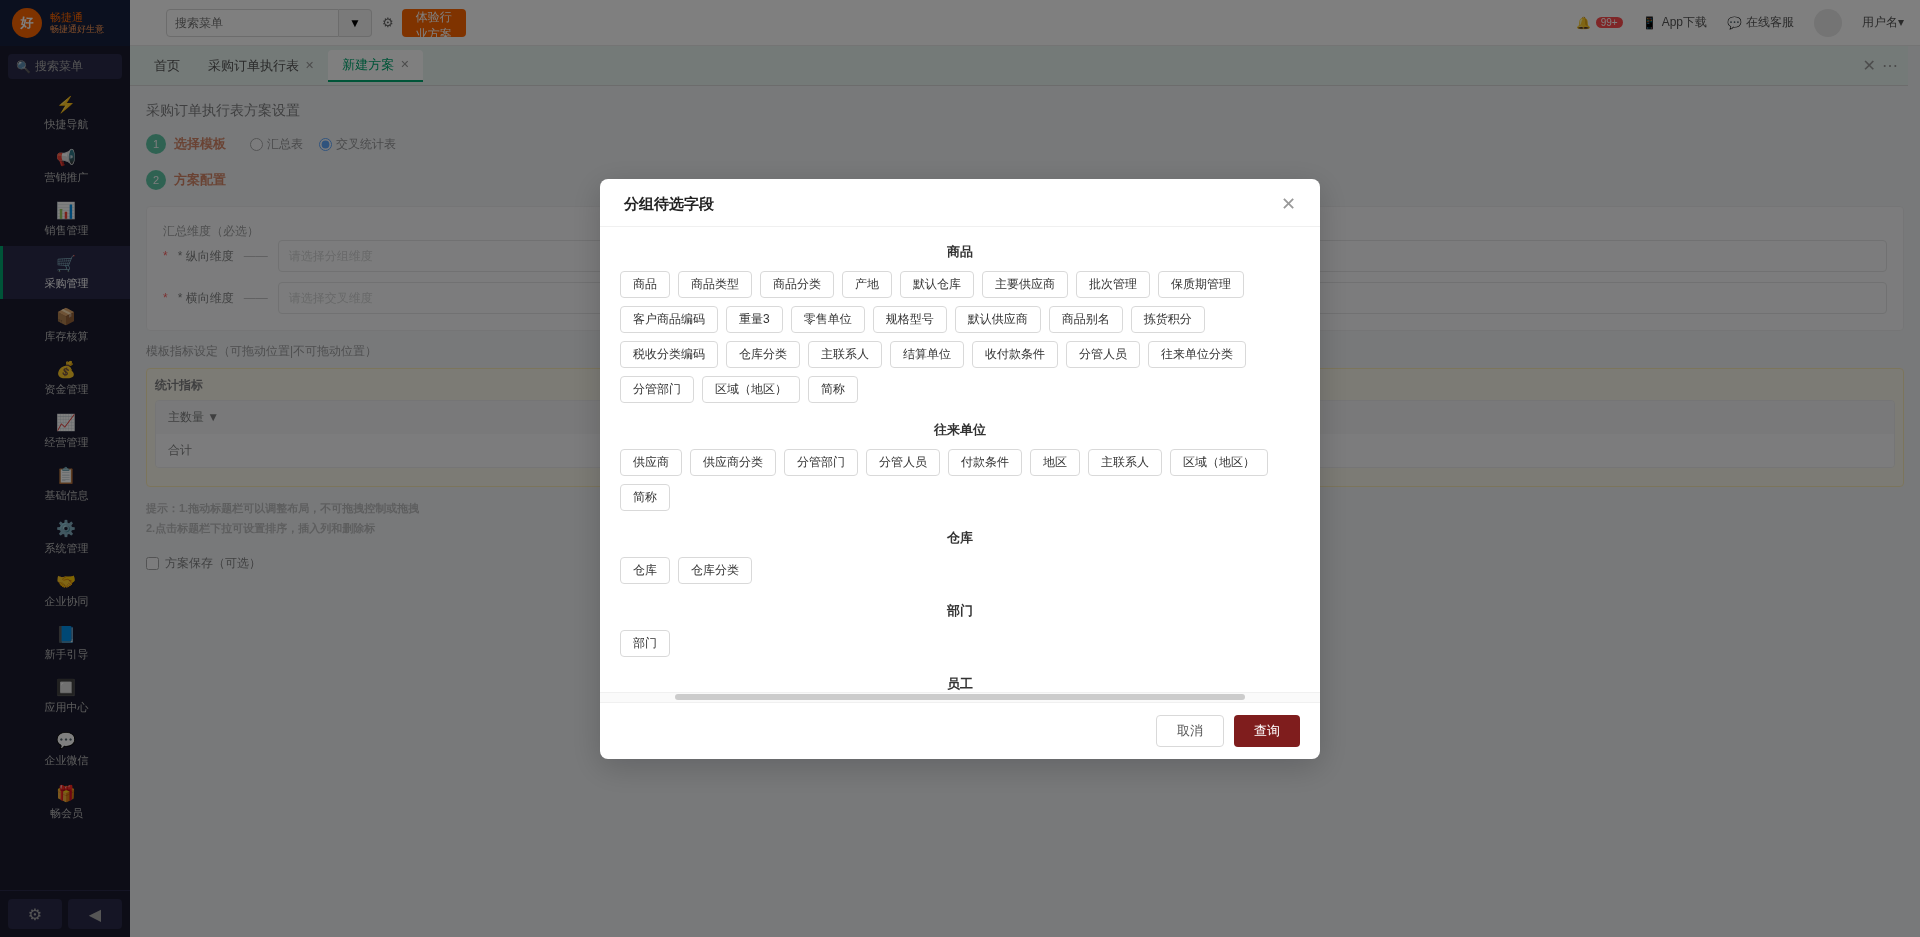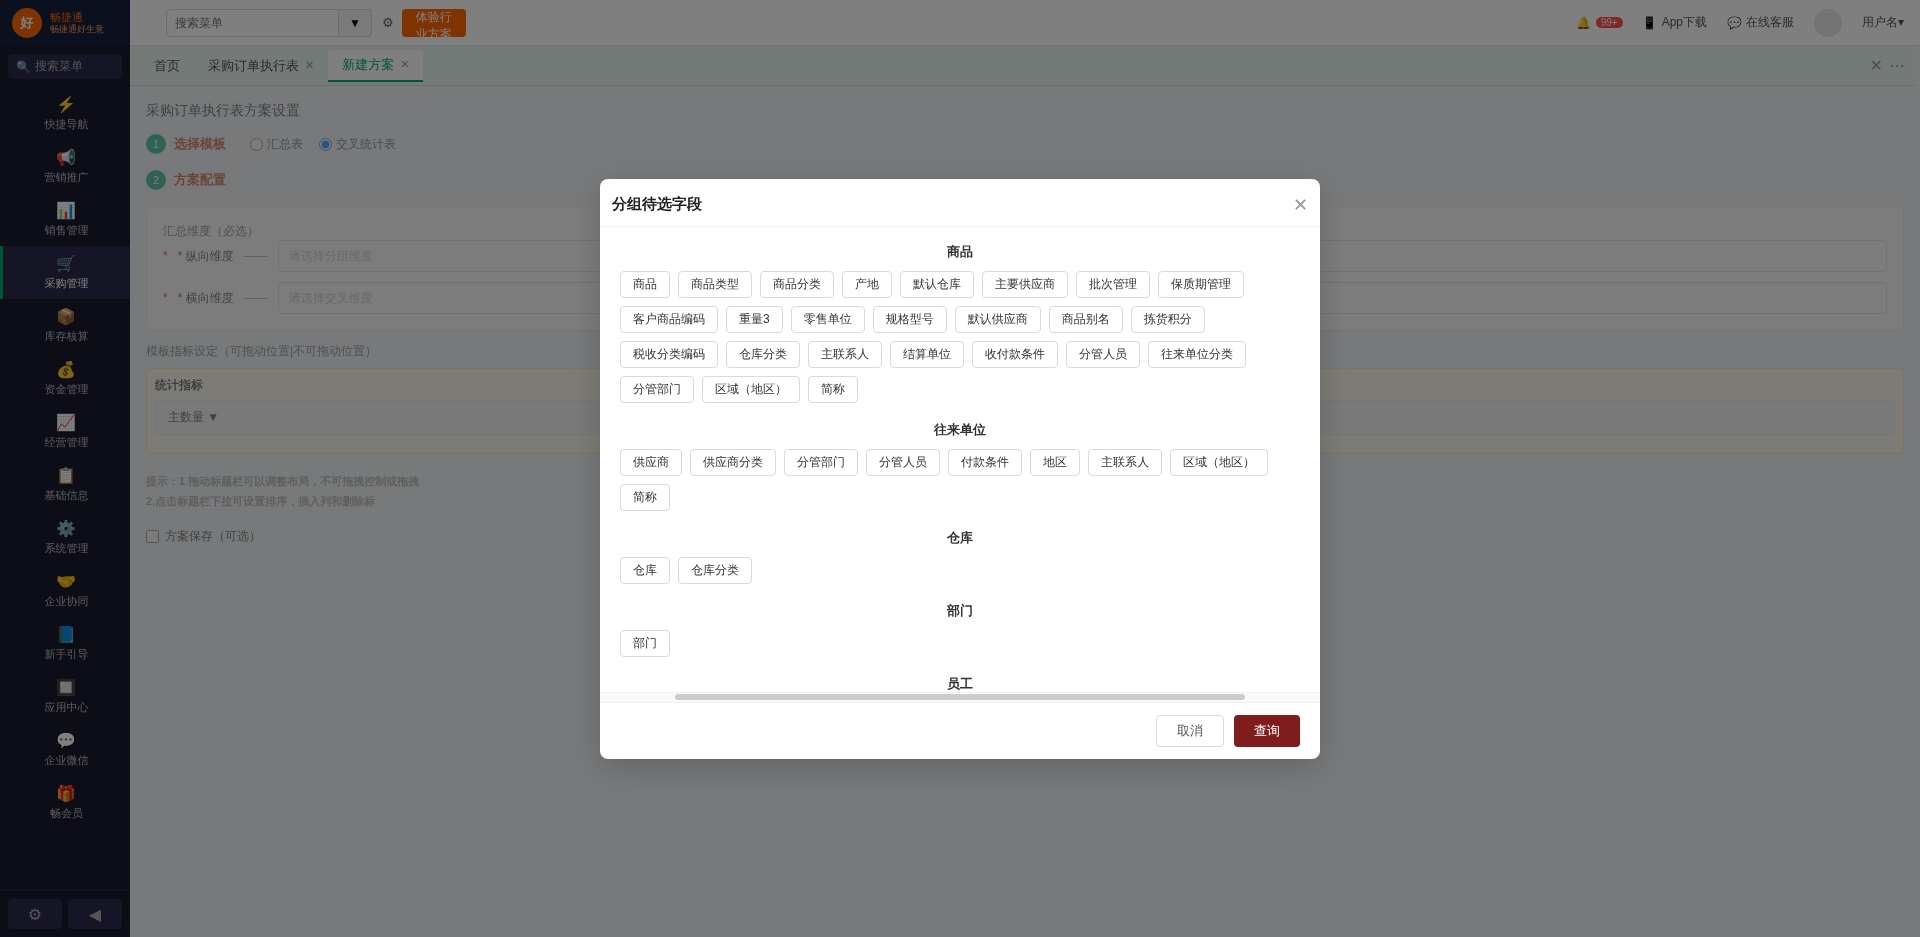--- a/index.html
+++ b/index.html
@@ -91,21 +91,21 @@
     }
 
     
     .tab-bar {
       height: 40px;
       background: #e8f4f0;
       display: flex;
       align-items: center;
       padding: 0 10px;
       position: fixed;
-      top: 46px; left: 130px; right: 5px;
+      top: 46px; left: 130px; right: 12px;
       z-index: 99;
       border-bottom: 1px solid #d9d9d9;
     }
     .tab-item {
       height: 32px;
       padding: 0 14px;
       display: flex;
       align-items: center;
       gap: 6px;
       cursor: pointer;
@@ -246,24 +246,24 @@
       background: #fff;
       border-radius: 8px;
       width: 720px;
       max-height: 580px;
       display: flex;
       flex-direction: column;
       position: relative;
       box-shadow: 0 8px 32px rgba(0,0,0,0.18);
     }
     .modal-header {
-      padding: 16px 12px 12px;
+      padding: 16px 24px 12px;
       border-bottom: 1px solid #f0f0f0;
       display: flex;
-      align-items: flex-end;
+      align-items: flex-start;
       justify-content: space-between;
       flex-shrink: 0;
     }
     .modal-title {
       font-size: 15px;
       font-weight: bold;
       color: #222;
     }
     .modal-close {
       cursor: pointer;
@@ -594,24 +594,28 @@
   <div style="font-size:12px;color:#666;margin-bottom:8px;">模板指标设定（可拖动位置|不可拖动位置）</div>
   <div style="background:#fff9e6;border:1px solid #ffe58f;border-radius:4px;padding:8px;">
     <div style="font-size:12px;font-weight:bold;color:#333;margin-bottom:6px;">统计指标</div>
     <div class="table-area">
       <div class="table-header-row">
         <div class="table-cell">
           <span>主数量</span> ▼
         </div>
         <div class="table-cell">金额</div>
       </div>
-    </div>
-  </div>
-
-  <div style="margin-top:18px;font-weight:bold;">
+      <div class="table-header-row" style="background:#fff;">
+        <div class="table-cell">合计</div>
+        <div class="table-cell">合计</div>
+      </div>
+    </div>
+  </div>
+
+  <div style="margin-top:12px;font-weight:bold;">
     <div class="note-text">提示：1.拖动标题栏可以调整布局，不可拖拽控制或拖拽</div>
     <div class="note-text">2.点击标题栏下拉可设置排序，插入列和删除标</div>
   </div>
 
   <div style="margin-top:16px;display:flex;align-items:center;gap:6px;">
     <input type="checkbox" style="">
     <span style="font-size:12px;">方案保存（可选）</span>
   </div>
 </div>
 

